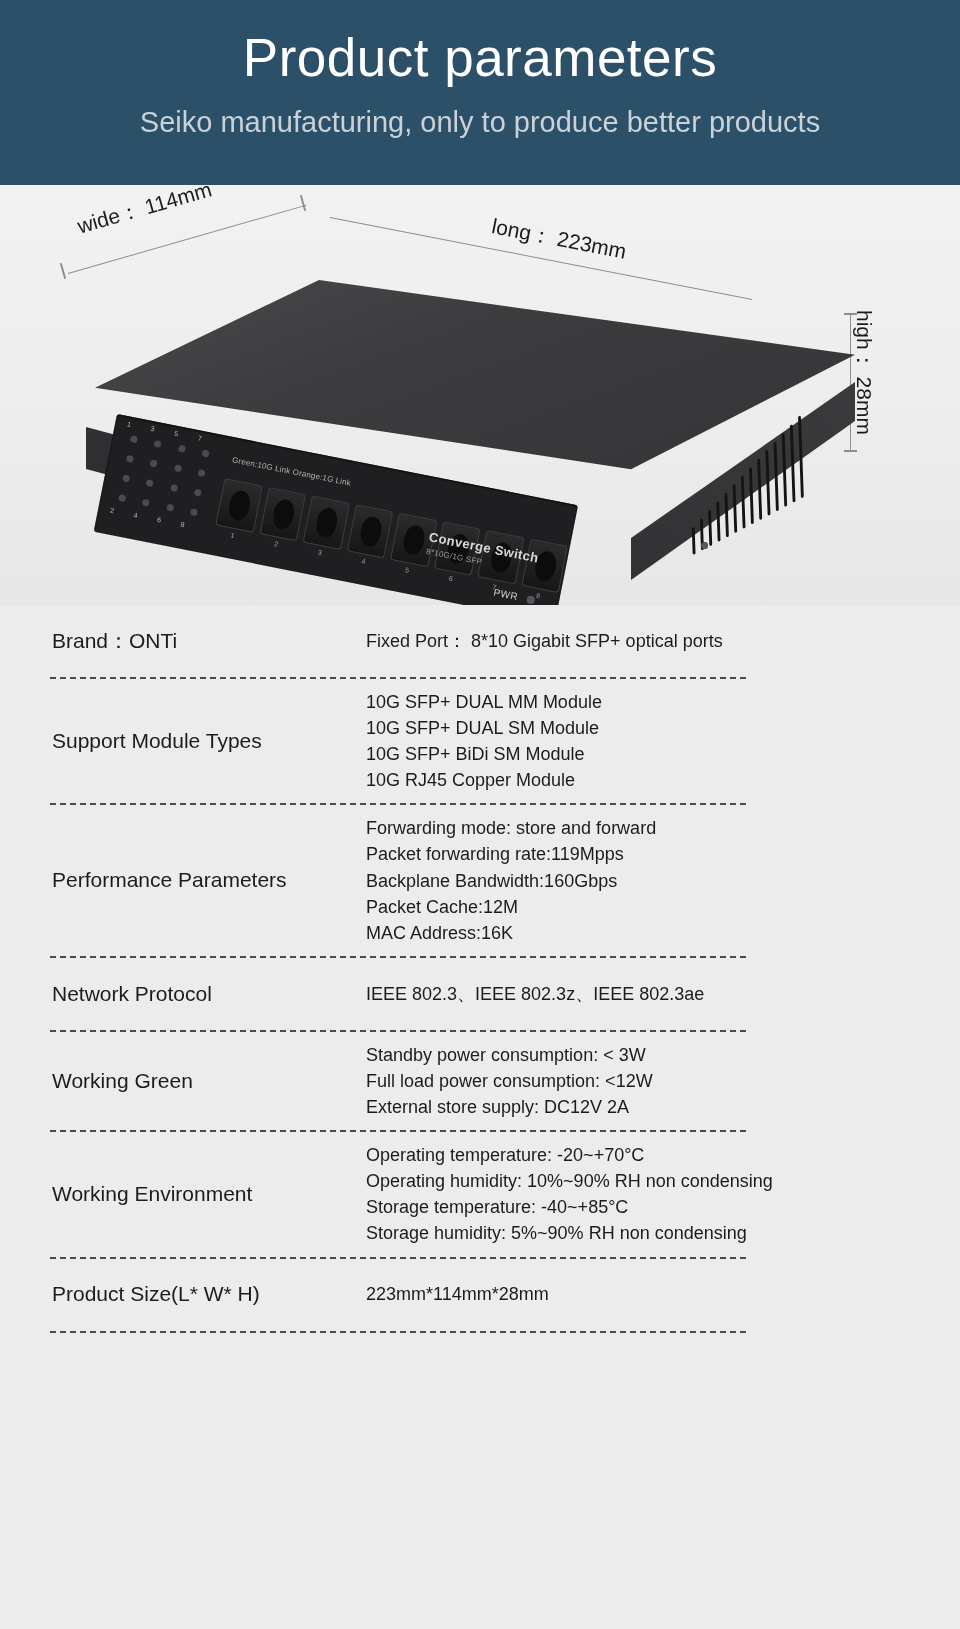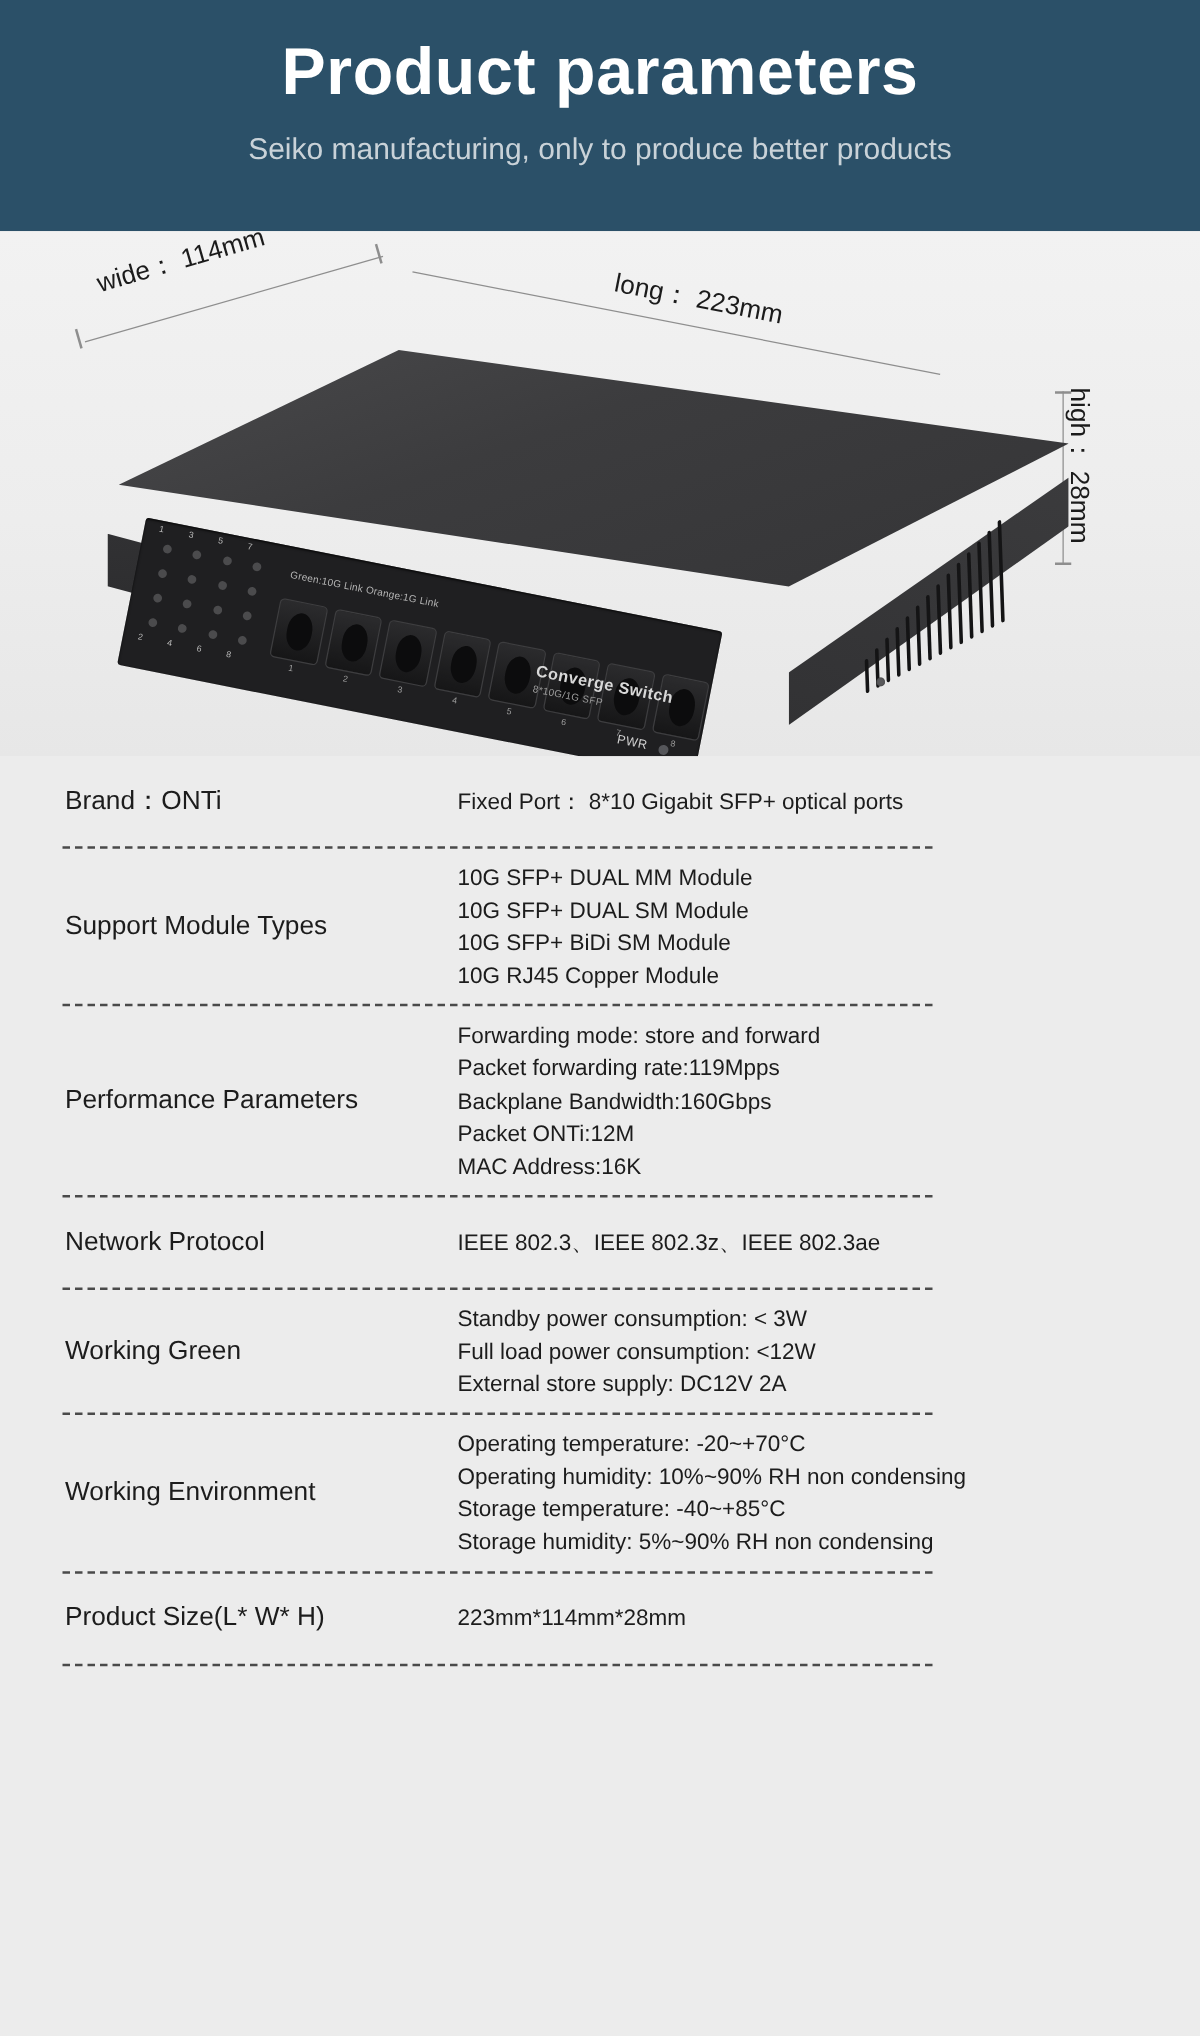--- a/index.html
+++ b/index.html
@@ -23,28 +23,28 @@
     box-sizing: border-box;
     display: flex;
     flex-direction: column;
     align-items: center;
     justify-content: flex-start;
     padding-top: 30px;
   }
   .banner-title {
     color: #ffffff;
     font-size: 53px;
-    font-weight: bold;
+    font-weight: normal;
     letter-spacing: 0.5px;
     line-height: 1.05;
     margin: 0;
   }
   .banner-sub {
     color: #c9d2d8;
-    font-size: 24px;
+    font-size: 29px;
     font-weight: normal;
     margin-top: 22px;
     line-height: 1;
   }
 
   
   .photo-area {
     position: relative;
     width: 960px;
     height: 420px;
@@ -449,21 +449,21 @@
     </div>
   </div>
   <div class="divider"></div>
 
   <div class="spec-row">
     <div class="spec-label">Performance Parameters</div>
     <div class="spec-value">
       <span class="vline">Forwarding mode: store and forward</span>
       <span class="vline">Packet forwarding rate:119Mpps</span>
       <span class="vline">Backplane Bandwidth:160Gbps</span>
-      <span class="vline">Packet ONTi:12M</span>
+      <span class="vline">Packet Cache:12M</span>
       <span class="vline">MAC Address:16K</span>
     </div>
   </div>
   <div class="divider"></div>
 
   <div class="spec-row">
     <div class="spec-label">Network Protocol</div>
     <div class="spec-value">
       <span class="vline">IEEE 802.3、IEEE 802.3z、IEEE 802.3ae</span>
     </div>

